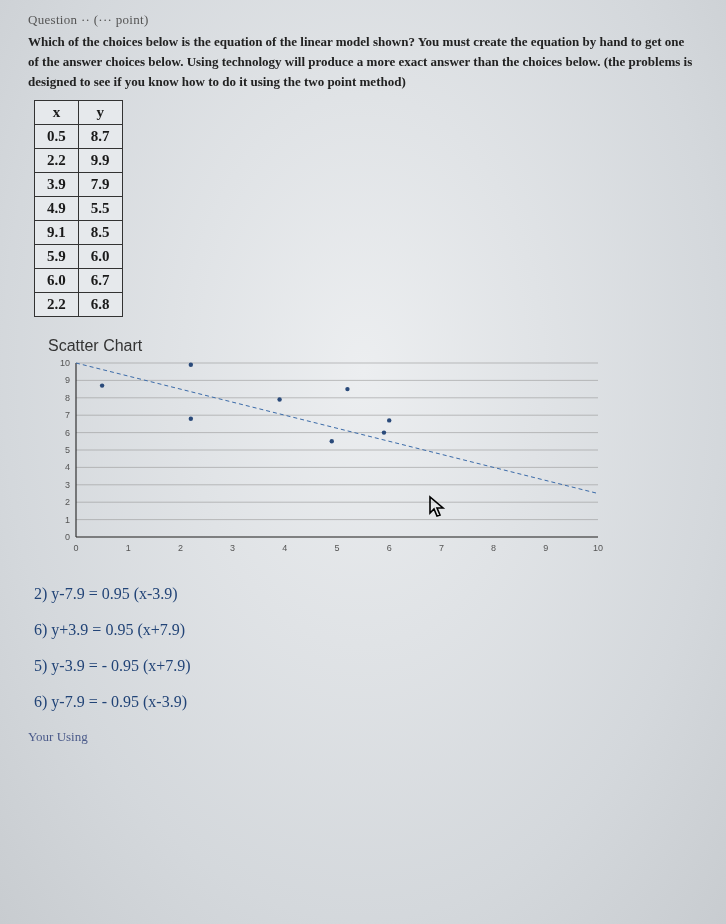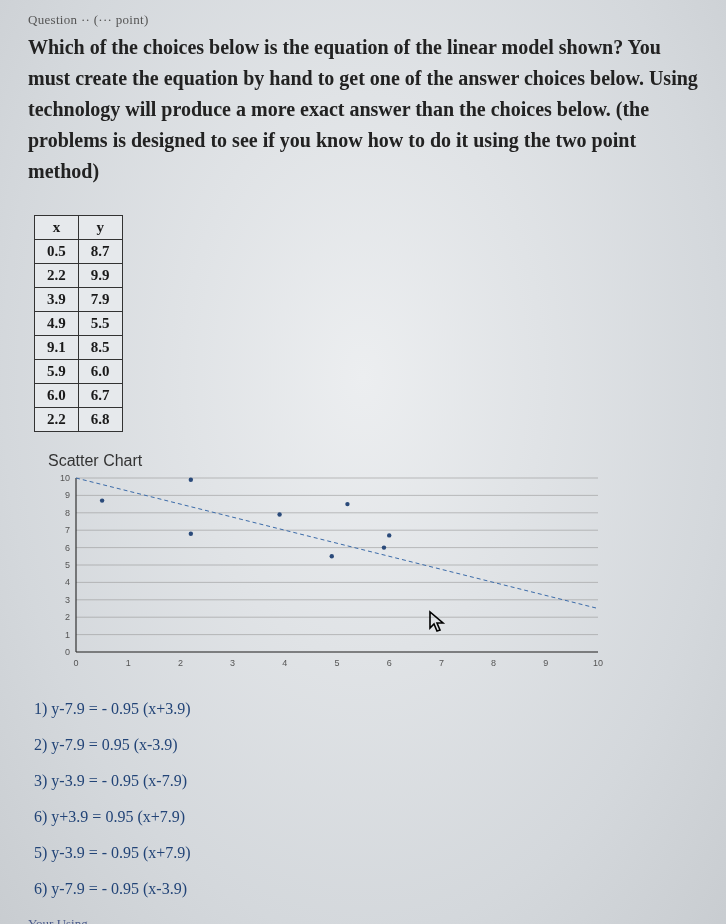--- a/index.html
+++ b/index.html
@@ -19,24 +19,24 @@
     background: radial-gradient(ellipse at 50% 40%, #eceef0 0%, #d4d8dc 70%, #c8ccd0 100%);
     min-height: 924px;
   }
   .cutoff-top {
     font-size: 13px;
     color: #555;
     margin-bottom: 4px;
     letter-spacing: 0.3px;
   }
   .question {
-    font-size: 20px;
+    font-size: 13px;
     line-height: 1.55;
     font-weight: 600;
-    margin-bottom: 28px;
+    margin-bottom: 8px;
     color: #222;
   }
   table.data {
     border-collapse: collapse;
     margin-left: 6px;
     margin-bottom: 20px;
     background: #e6e9ec;
   }
   table.data th, table.data td {
     border: 1.5px solid #333;
@@ -187,23 +187,21 @@
         <path d="M28 4 L550 134.5 " stroke="#3a6aa8" stroke-width="1" stroke-dasharray="4 3" fill="none"></path>
       </svg>
     <div class="cursor" style="left:380px; top:158px;">
       <svg width="20" height="24" viewBox="0 0 20 24">
           <path d="M2 2 L2 18 L6 14 L9 21 L12 20 L9 13 L15 13 Z" fill="none" stroke="#000" stroke-width="1.6"></path>
         </svg>
     </div>
   </div>
 
   <div class="answers">
-    <div class="answer-line">1) y-7.9 = - 0.95 (x+3.9)</div>
     <div class="answer-line">2) y-7.9 = 0.95 (x-3.9)</div>
-    <div class="answer-line">3) y-3.9 = - 0.95 (x-7.9)</div>
     <div class="answer-line">6) y+3.9 = 0.95 (x+7.9)</div>
     <div class="answer-line">5) y-3.9 = - 0.95 (x+7.9)</div>
     <div class="answer-line">6) y-7.9 = - 0.95 (x-3.9)</div>
   </div>
 
   <div class="cutoff-bottom">Your Using</div>
 
 </div>
 
 </body></html>

